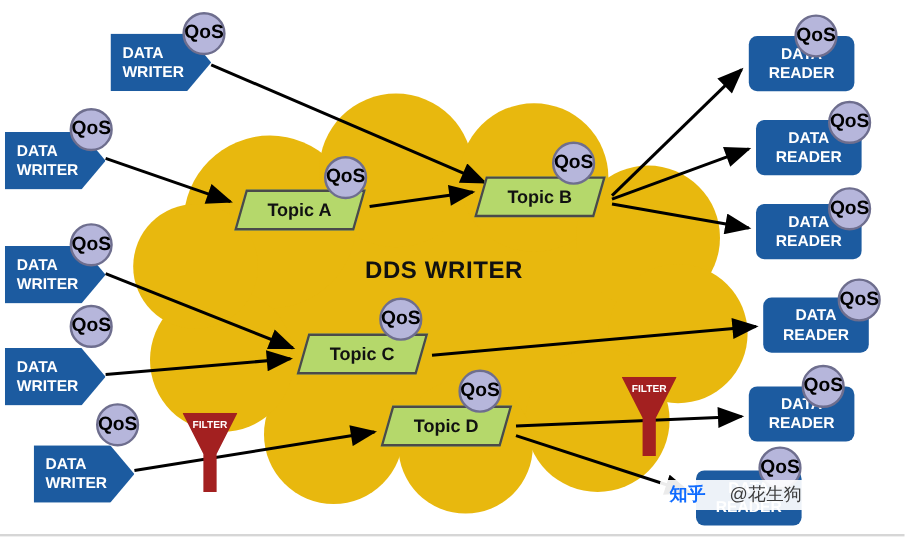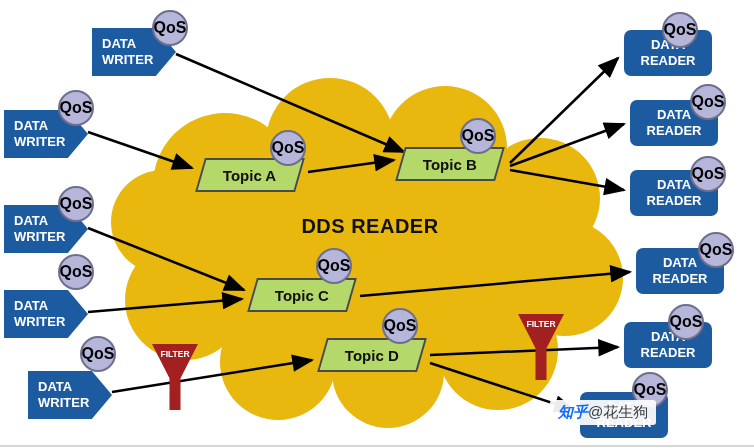--- a/index.html
+++ b/index.html
@@ -76,21 +76,21 @@
   .qw4{left:58px;top:254px;} .qw5{left:80px;top:336px;}
   .qtA{left:270px;top:130px;} .qtB{left:460px;top:118px;}
   .qtC{left:316px;top:248px;} .qtD{left:382px;top:308px;}
   .qr1{left:662px;top:12px;} .qr2{left:690px;top:84px;} .qr3{left:690px;top:156px;}
   .qr4{left:698px;top:232px;} .qr5{left:668px;top:304px;} .qr6{left:632px;top:372px;}
 
   .watermark{
     position:absolute;left:550px;top:400px;z-index:10;background:rgba(255,255,255,.92);
     padding:3px 8px;font-size:15px;white-space:nowrap;border-radius:3px;
   }
-  .wm-brand{color:var(--watermark-brand);font-weight:bold;margin-right:0;font-style:italic;}
+  .wm-brand{color:var(--watermark-brand);font-weight:bold;margin-right:20px;}
   .wm-handle{color:var(--watermark-text);}
 
   .bottom-rule{position:absolute;left:0;top:445px;width:754px;height:2px;background:#d6d6d6;z-index:1;}
 </style>
 </head>
 <body>
 
 <div class="stage">
 
   <svg width="754" height="448" viewBox="0 0 754 448">
@@ -123,21 +123,21 @@
       <line class="arrow-line" x1="112" y1="392" x2="312" y2="360" marker-end="url(#ah)"></line>
       <line class="arrow-line" x1="510" y1="163" x2="618" y2="58" marker-end="url(#ah)"></line>
       <line class="arrow-line" x1="510" y1="166" x2="624" y2="124" marker-end="url(#ah)"></line>
       <line class="arrow-line" x1="510" y1="170" x2="624" y2="190" marker-end="url(#ah)"></line>
       <line class="arrow-line" x1="360" y1="296" x2="630" y2="272" marker-end="url(#ah)"></line>
       <line class="arrow-line" x1="430" y1="355" x2="618" y2="347" marker-end="url(#ah)"></line>
       <line class="arrow-line" x1="430" y1="363" x2="574" y2="410" marker-end="url(#ah)"></line>
     </g>
   </svg>
 
-  <div class="domain-label">DDS READER</div>
+  <div class="domain-label">DDS WRITER</div>
 
   <div class="writer w1">
       <span>DATA
 WRITER</span>
     </div>
   <div class="writer w2">
       <span>DATA
 WRITER</span>
     </div>
   <div class="writer w3">

